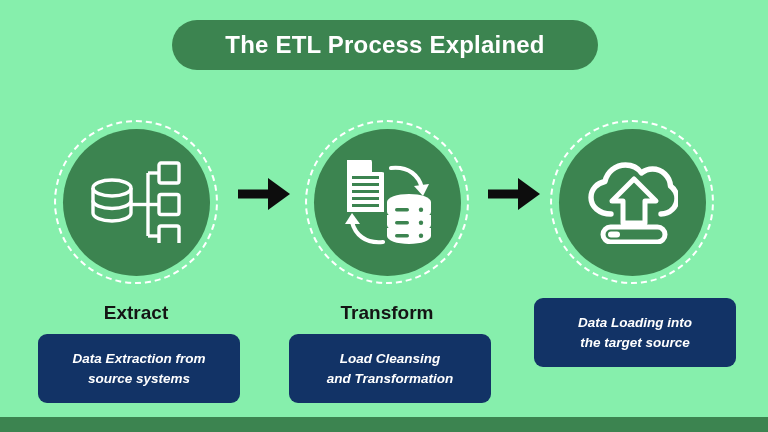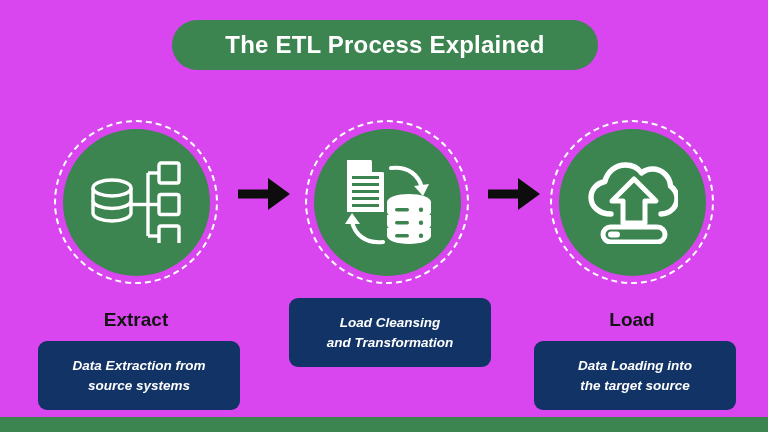--- a/index.html
+++ b/index.html
@@ -11,21 +11,21 @@
     height: 432px;
     overflow: hidden;
     font-family: "Liberation Sans", sans-serif;
     background: #e8f2ea;
     position: relative;
   }
   #canvas {
     position: relative;
     width: 768px;
     height: 432px;
-    background: #d946ef;
+    background: #86efac;
     overflow: hidden;
   }
 
   
   #title-pill {
     position: absolute;
     left: 172px;
     top: 20px;
     width: 426px;
     height: 50px;
@@ -81,21 +81,21 @@
     margin-top: -73.5px;
     background: #3c8450;
     border-radius: 50%;
     display: flex;
     align-items: center;
     justify-content: center;
   }
   .icon-svg { display: block; }
 
   .stage-label {
-    margin-top: 24px;
+    margin-top: 17px;
     text-align: center;
     font-size: 19px;
     font-weight: bold;
     color: #141414;
     font-family: "Liberation Sans", sans-serif;
     line-height: 1;
   }
 
   .desc-box {
     margin-top: 12px;
@@ -217,20 +217,21 @@
             <rect x="56" y="52" width="14" height="3.4" rx="1.7" fill="#3c8450"></rect>
             <rect x="56" y="65" width="14" height="3.4" rx="1.7" fill="#3c8450"></rect>
             <rect x="56" y="78" width="14" height="3.4" rx="1.7" fill="#3c8450"></rect>
             <circle cx="82" cy="53.7" r="2.2" fill="#3c8450"></circle>
             <circle cx="82" cy="66.7" r="2.2" fill="#3c8450"></circle>
             <circle cx="82" cy="79.7" r="2.2" fill="#3c8450"></circle>
           </svg>
         </span>
       </div>
     </div>
+    <div class="stage-label">Transform</div>
     <div class="desc-box">
       <span class="desc-text">Load Cleansing
 and Transformation</span>
     </div>
   </div>
 
   <div class="flow-arrow" id="arrow-2">
     <svg width="58" height="44" viewBox="0 0 58 44" fill="none">
       <path d="M2 22 H36" stroke="#0d0d0d" stroke-width="9" stroke-linecap="butt"></path>
       <path d="M32 6 L54 22 L32 38 Z" fill="#0d0d0d"></path>
@@ -250,21 +251,20 @@
                      C88.5 29 91 33.5 91 38.5 C91 47 84 54 75 54" stroke="#ffffff" stroke-width="5.4" fill="none" stroke-linejoin="round" stroke-linecap="round"></path>
 
             <path d="M48 19 L70 41 H59 V63 H37 V41 H26 Z" fill="#3c8450" stroke="#ffffff" stroke-width="5" stroke-linejoin="round"></path>
 
             <rect x="17" y="67" width="62" height="15" rx="7.5" stroke="#ffffff" stroke-width="5" fill="none"></rect>
             <rect x="22" y="71.5" width="12" height="6" rx="3" fill="#ffffff"></rect>
           </svg>
         </span>
       </div>
     </div>
-    <div class="stage-label">Load</div>
     <div class="desc-box">
       <span class="desc-text">Data Loading into
 the target source</span>
     </div>
   </div>
 
   <div id="bottom-bar"></div>
 
 </div>
 

